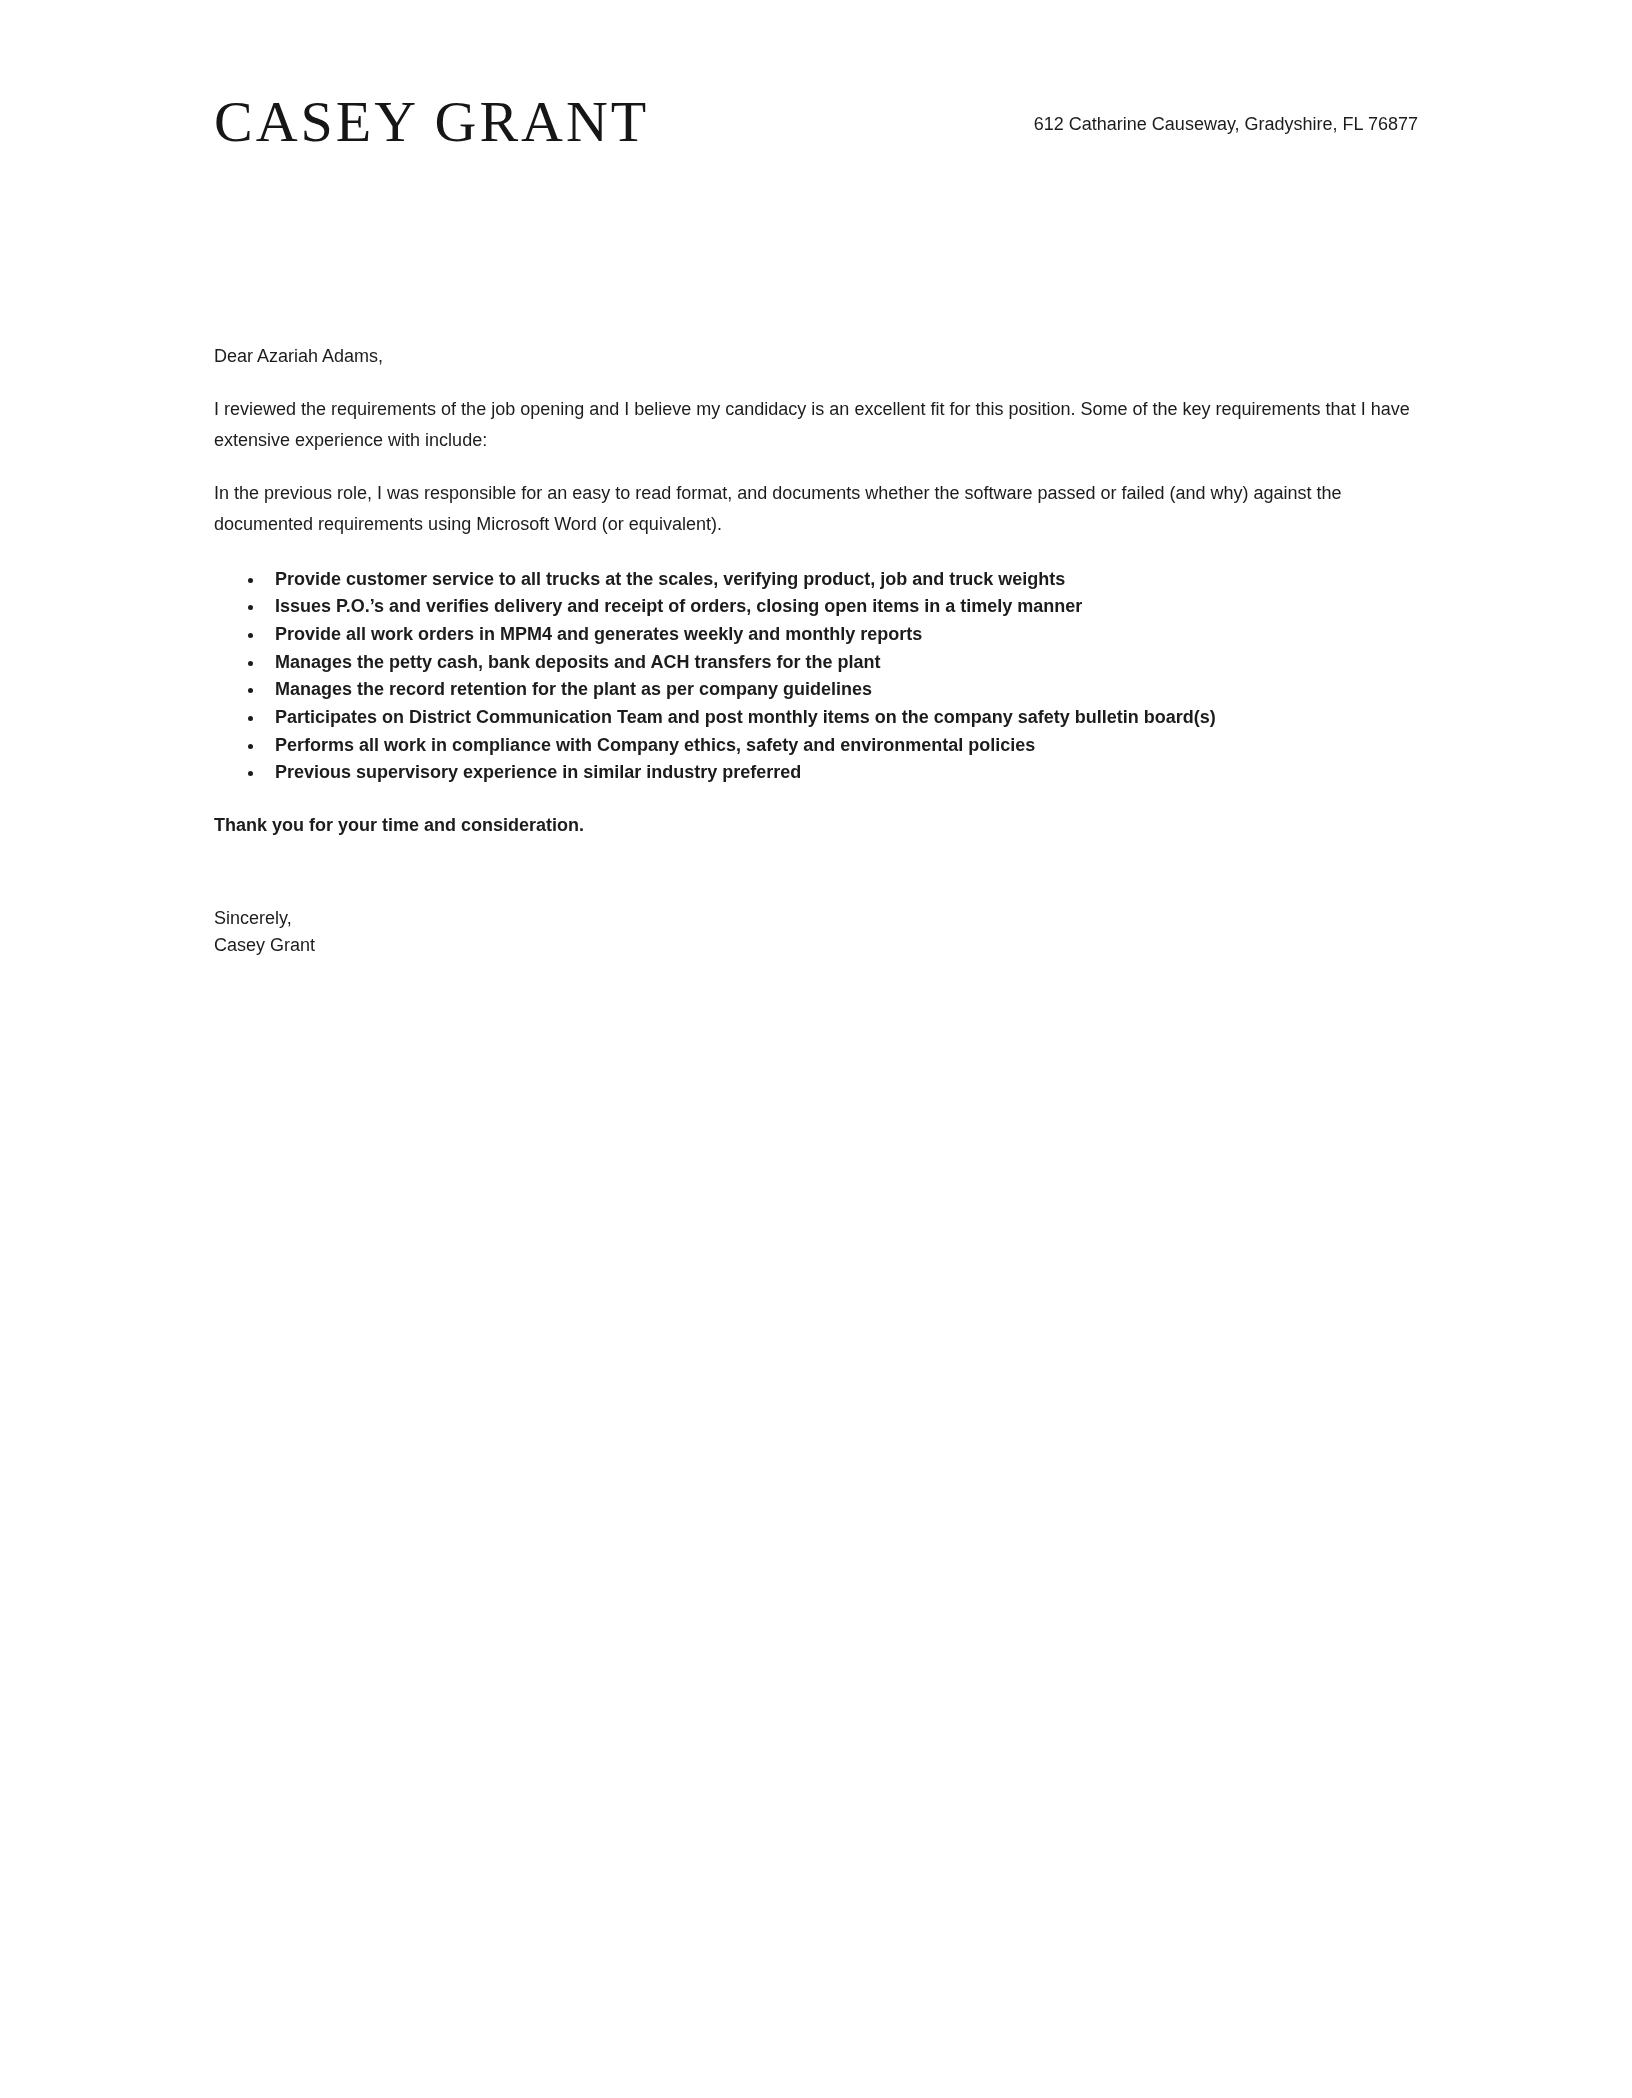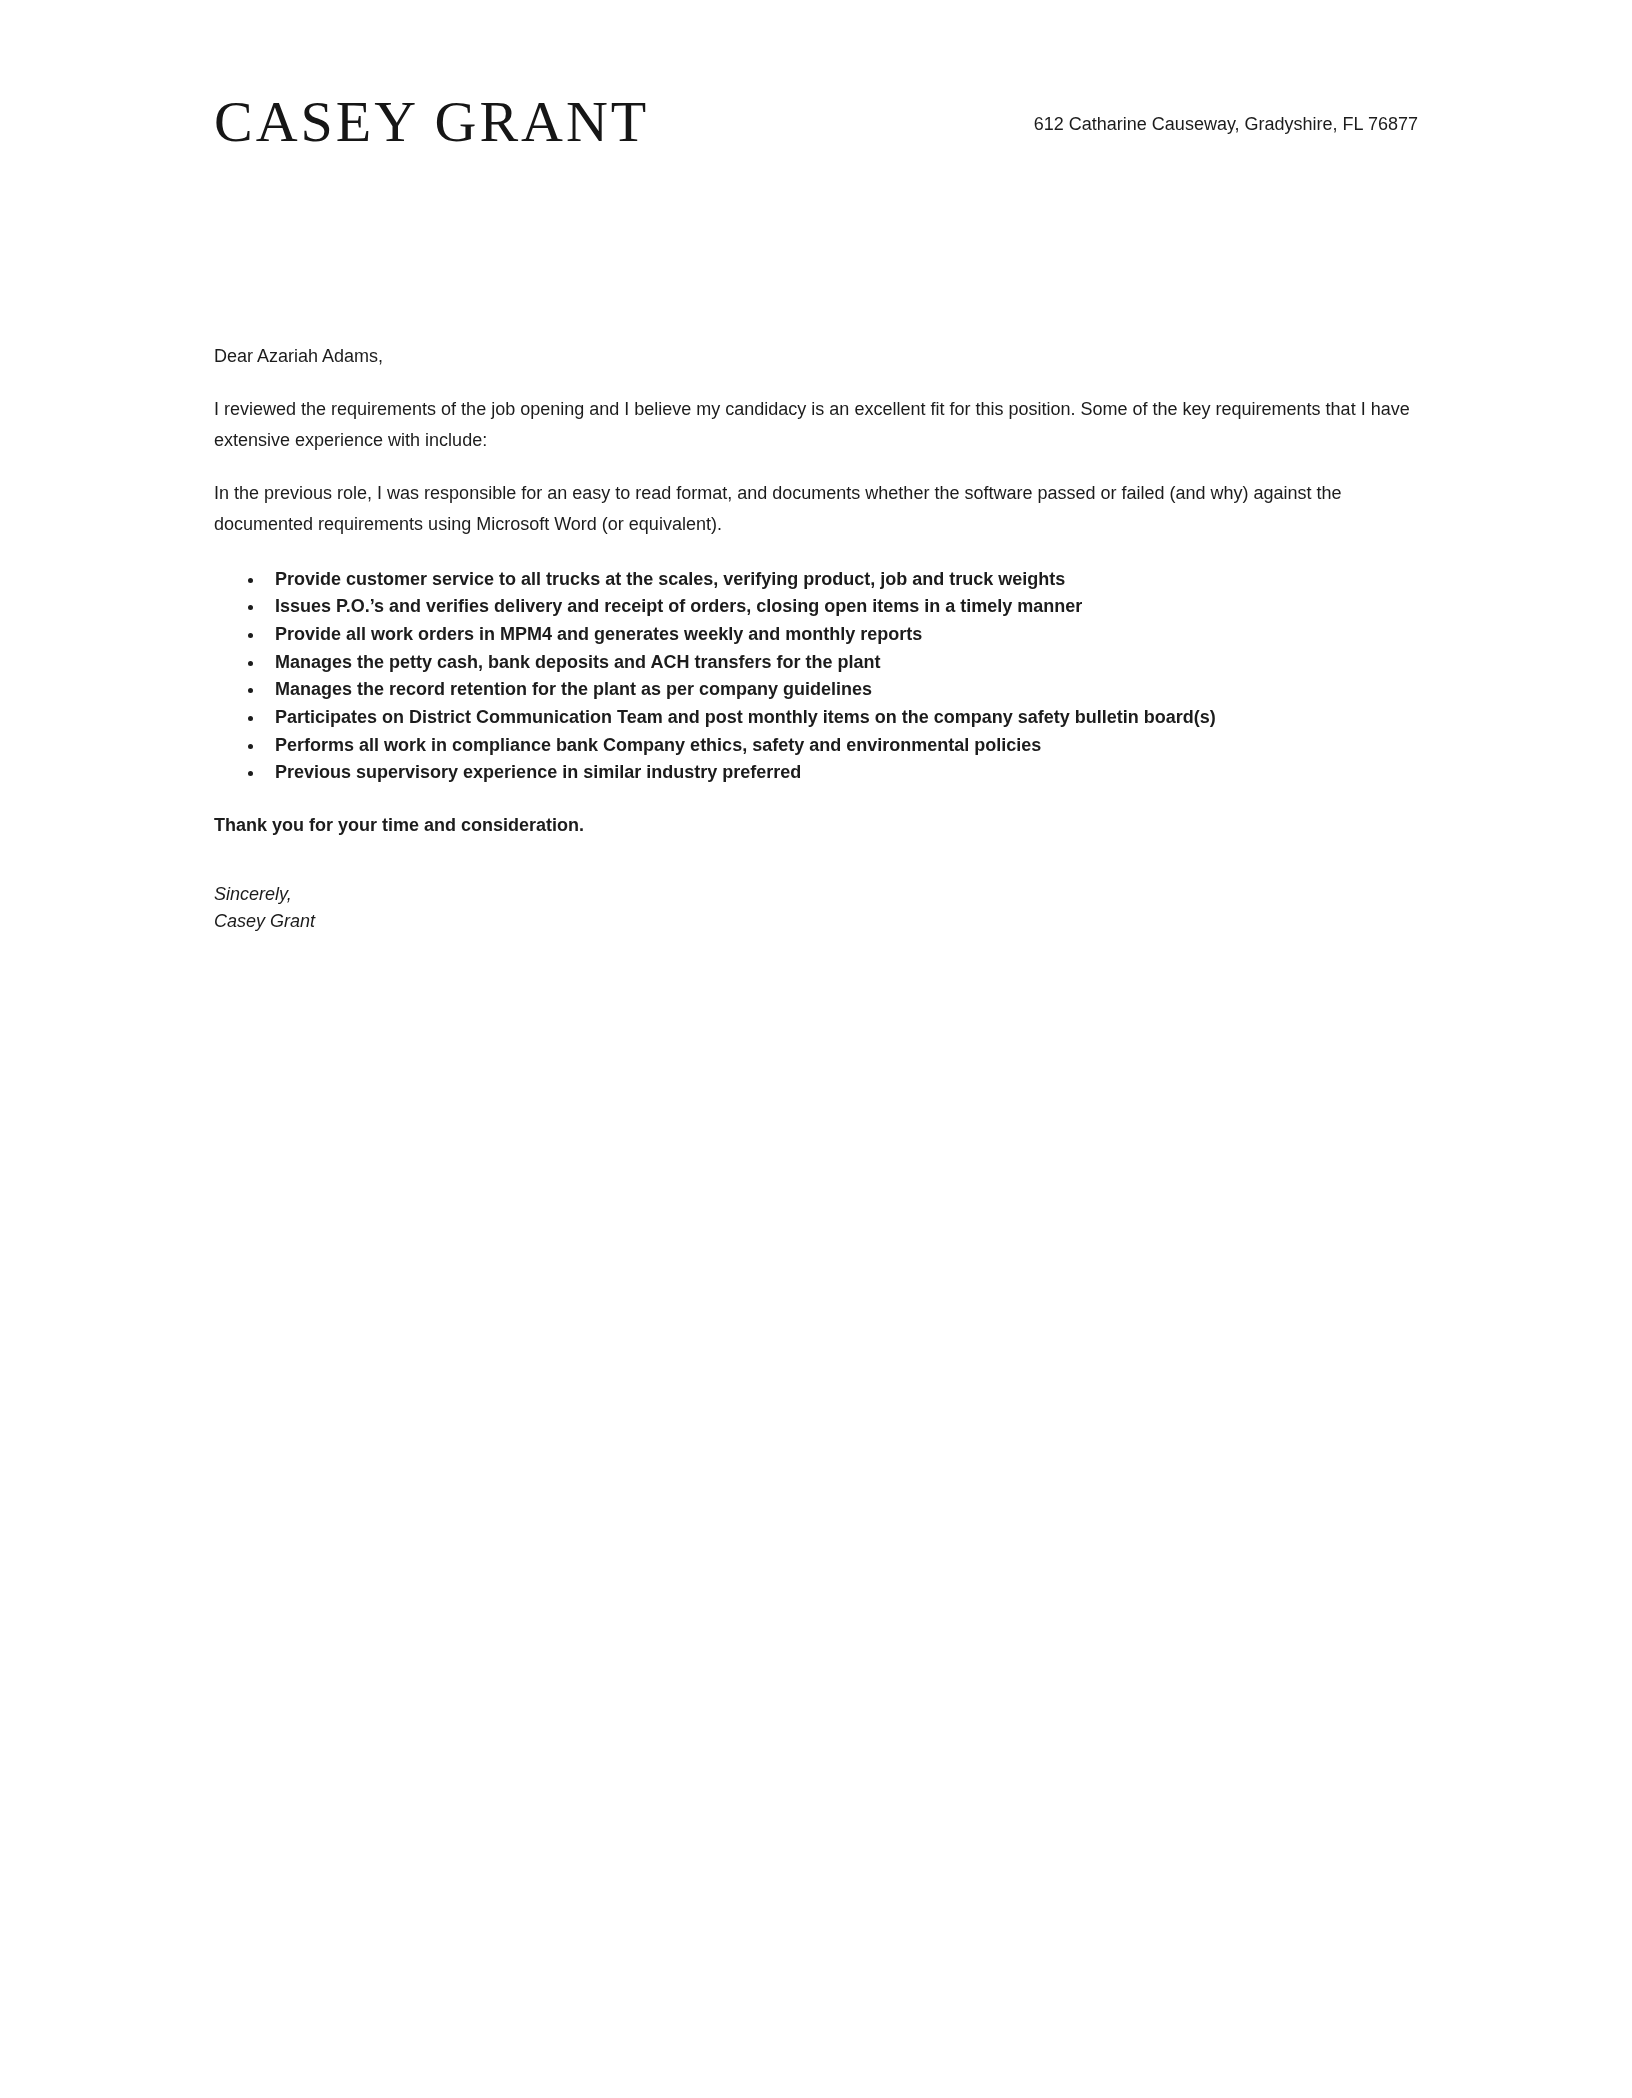--- a/index.html
+++ b/index.html
@@ -57,23 +57,22 @@
     line-height: 1.48;
     padding-left: 10px;
     margin-bottom: 1px;
     font-weight: bold;
   }
   .closing-bold {
     font-weight: 700;
     margin-top: 24px;
   }
   .signoff-block {
-    margin-top: 40px;
+    margin-top: 64px;
     line-height: 1.5;
-    font-style: italic;
   }
 </style>
 </head>
 <body>
 
 <div class="page">
 
   <div class="letter-header">
     <div class="sender-name">CASEY GRANT</div>
     <div class="sender-address">612 Catharine Causeway, Gradyshire, FL 76877</div>
@@ -88,21 +87,21 @@
 
     <p class="para">In the previous role, I was responsible for an easy to read format, and documents whether the software passed or failed (and why) against the documented requirements using Microsoft Word (or equivalent).</p>
 
     <ul class="bullet-list">
       <li>Provide customer service to all trucks at the scales, verifying product, job and truck weights</li>
       <li>Issues P.O.’s and verifies delivery and receipt of orders, closing open items in a timely manner</li>
       <li>Provide all work orders in MPM4 and generates weekly and monthly reports</li>
       <li>Manages the petty cash, bank deposits and ACH transfers for the plant</li>
       <li>Manages the record retention for the plant as per company guidelines</li>
       <li>Participates on District Communication Team and post monthly items on the company safety bulletin board(s)</li>
-      <li>Performs all work in compliance bank Company ethics, safety and environmental policies</li>
+      <li>Performs all work in compliance with Company ethics, safety and environmental policies</li>
       <li>Previous supervisory experience in similar industry preferred</li>
     </ul>
 
     <div class="closing-bold">Thank you for your time and consideration.</div>
 
     <div class="signoff-block">
       <div>Sincerely,</div>
       <div>Casey Grant</div>
     </div>
 

